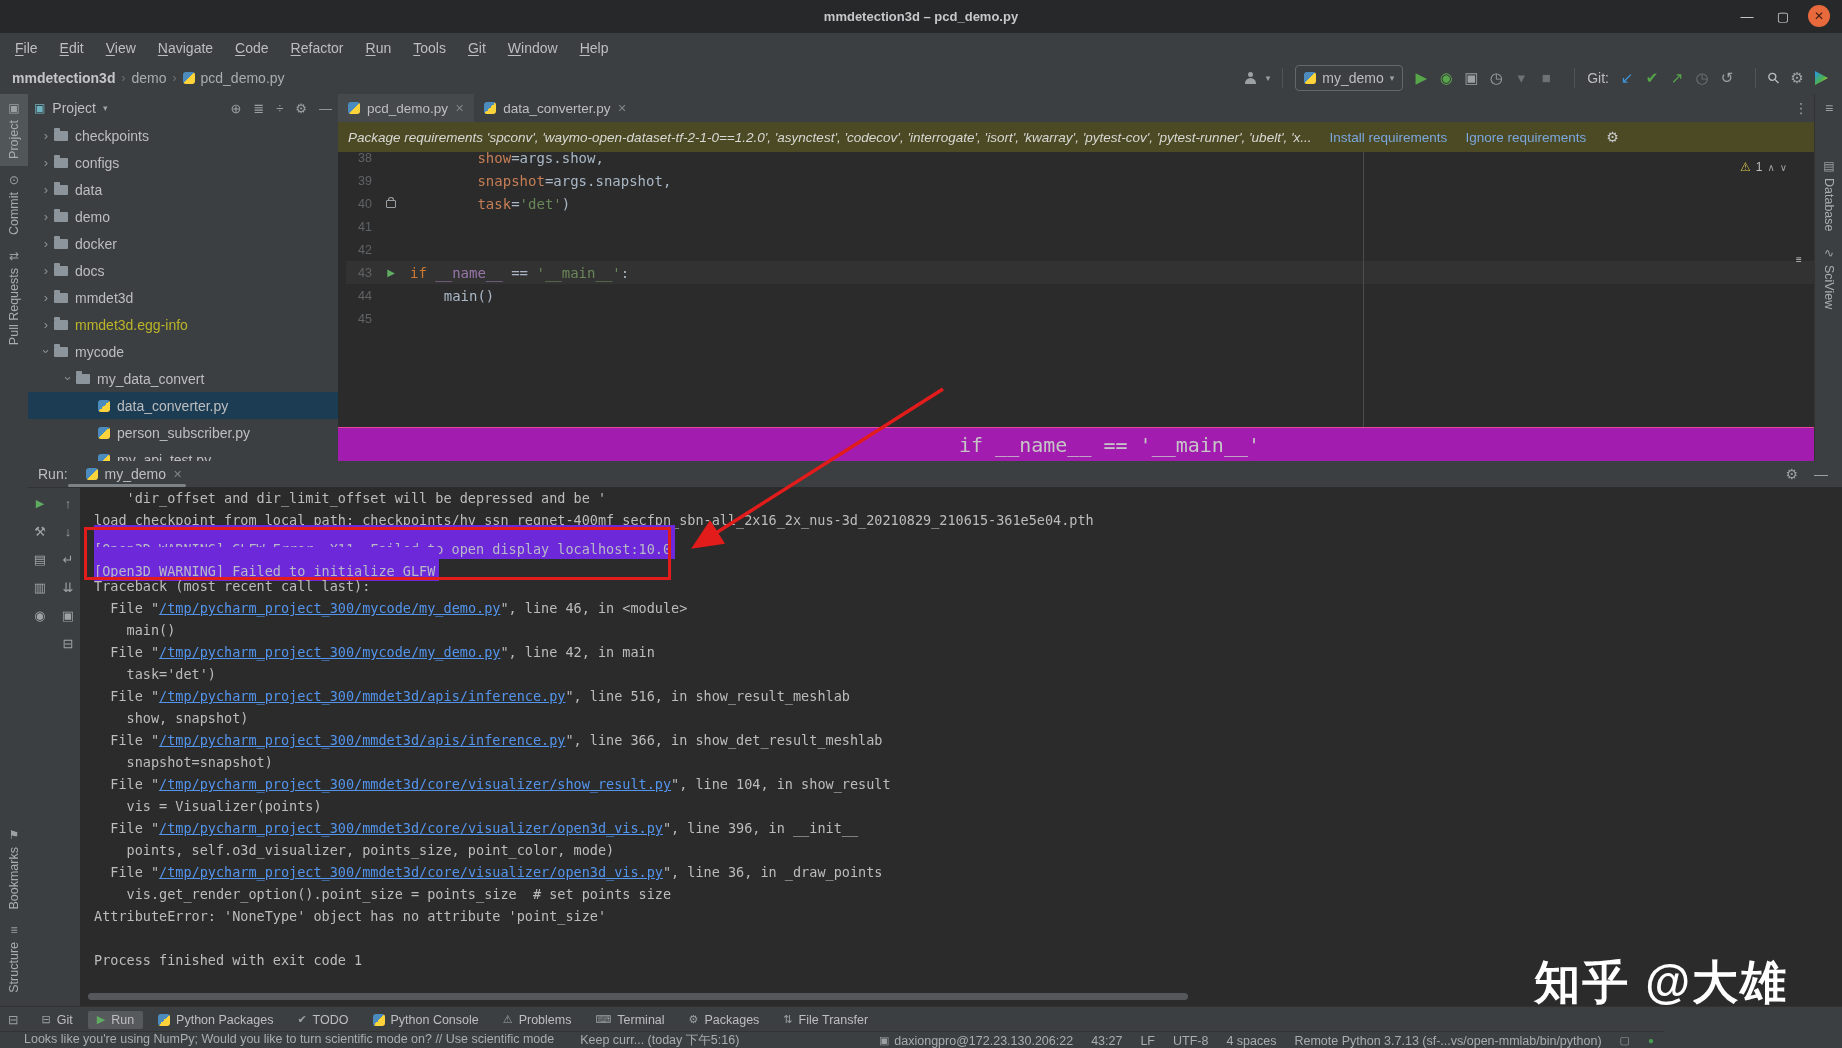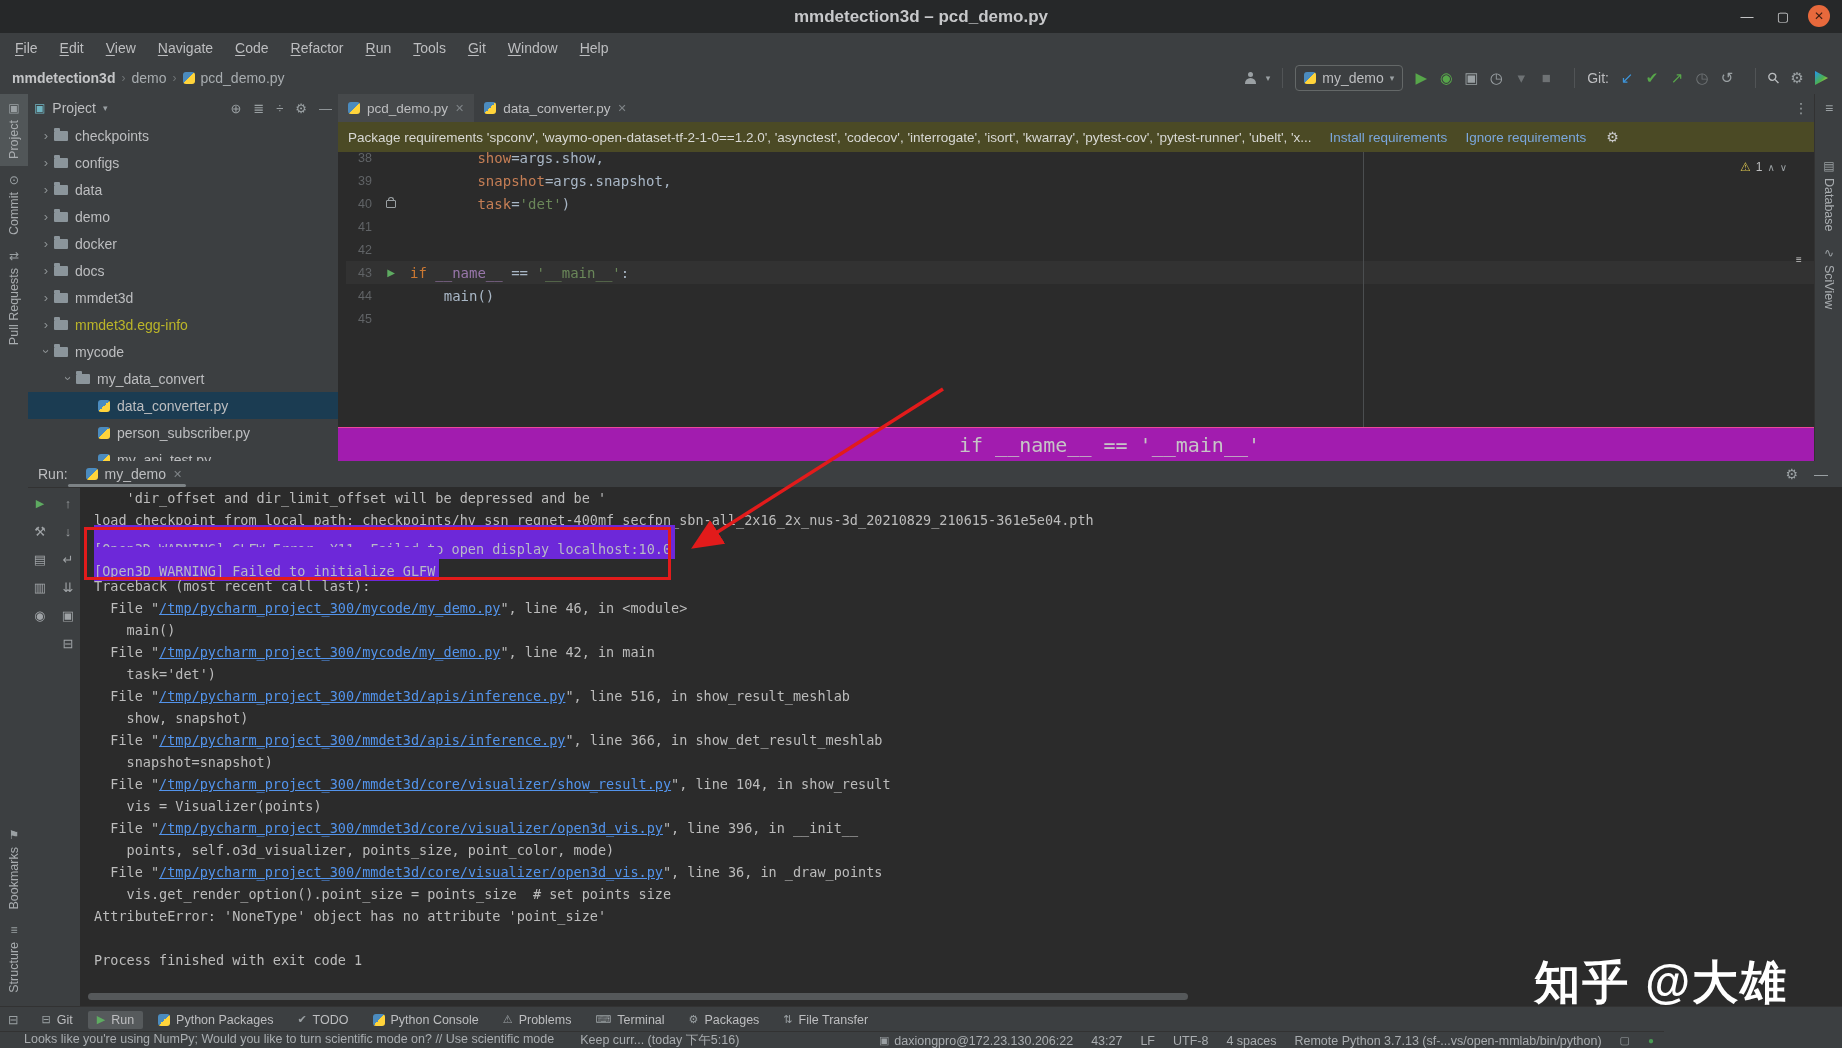--- a/index.html
+++ b/index.html
@@ -1,21 +1,21 @@
 <!DOCTYPE html>
 <html><head>
 <meta charset="utf-8">
 <style>
   html,body{margin:0;padding:0;background:#1e1e1e;}
   #root{position:relative;width:1842px;height:1048px;background:#3c3f41;overflow:hidden;
         font-family:"Liberation Sans",sans-serif;color:#bdbec0;font-size:14px;}
   .abs{position:absolute;}
   
   #titlebar{left:0;top:0;width:1842px;height:33px;background:#262829;display:flex;align-items:center;justify-content:center;}
-  #titlebar .title{font-weight:bold;color:#c7c8ca;font-size:17px;}
+  #titlebar .title{font-weight:bold;color:#c7c8ca;font-size:13px;}
   #win-controls{position:absolute;right:12px;top:5px;display:flex;gap:14px;align-items:center;}
   #win-controls .wc{width:22px;height:22px;display:flex;align-items:center;justify-content:center;color:#d6d7d8;font-size:13px;}
   #win-controls .close{background:#e7693c;border-radius:50%;color:#3a1d12;font-size:12px;}
   
   #menubar{left:0;top:33px;width:1842px;height:29px;display:flex;align-items:center;padding-left:4px;}
   .menu-item{padding:0 11px;color:#bdbec0;}
   .menu-item u{text-decoration:underline;text-underline-offset:2px;}
   
   #toolbar{left:0;top:62px;width:1842px;height:32px;display:flex;align-items:center;}
   #breadcrumb{display:flex;align-items:center;gap:6px;padding-left:12px;color:#a8adb0;}
@@ -60,21 +60,21 @@
   .tree-label.excluded{color:#bbb529;}
   
   #editor{left:338px;top:94px;width:1476px;height:367px;background:#2b2b2b;overflow:hidden;}
   #tabbar{position:absolute;left:0;top:0;width:100%;height:28px;background:#3c3f41;border-bottom:1px solid #323232;display:flex;align-items:flex-end;}
   .etab{height:28px;display:flex;align-items:center;gap:7px;padding:0 10px;color:#bdbec0;font-size:13.5px;}
   .etab.active{background:#46494b;}
   .etab .x{color:#7f8487;font-size:11px;}
   #tab-more{position:absolute;right:6px;top:6px;color:#9aa0a3;}
   #banner{position:absolute;left:0;top:28px;width:100%;height:30px;background:#4b4a25;z-index:3;
           display:flex;align-items:center;padding:0 10px;box-sizing:border-box;gap:18px;}
-  #banner .btxt{color:#d8d8d4;font-size:13.5px;white-space:nowrap;overflow:hidden;}
+  #banner .btxt{color:#d8d8d4;font-size:13.5px;white-space:nowrap;overflow:hidden;font-style:italic;}
   #banner .blink{color:#7ba7dd;white-space:nowrap;font-size:13.5px;}
   #banner .bgear{color:#c9c9c9;margin-left:2px;}
   #code{position:absolute;left:8px;top:58px;width:100%;height:275px;background:#2b2b2b;}
   .cl{height:23px;display:flex;align-items:center;position:relative;}
   .cl .num{width:26px;text-align:right;color:#606366;font-size:12.5px;flex:none;}
   .cl .slot{width:38px;flex:none;display:flex;align-items:center;justify-content:center;}
   .cl pre{margin:0;font-family:"DejaVu Sans Mono",monospace;font-size:14px;white-space:pre;}
   .cl.current{background:#323232;}
   .t{color:#a9b7c6;} .pm{color:#c57e55;} .st{color:#6a8759;} .kw{color:#cc7832;} .dn{color:#9876aa;}
   .gut-play{color:#5eab61;font-size:10px;}

